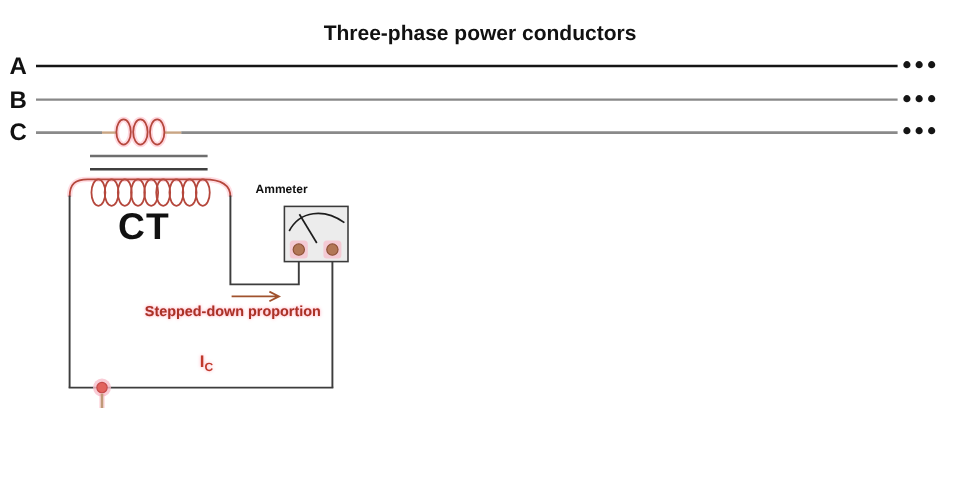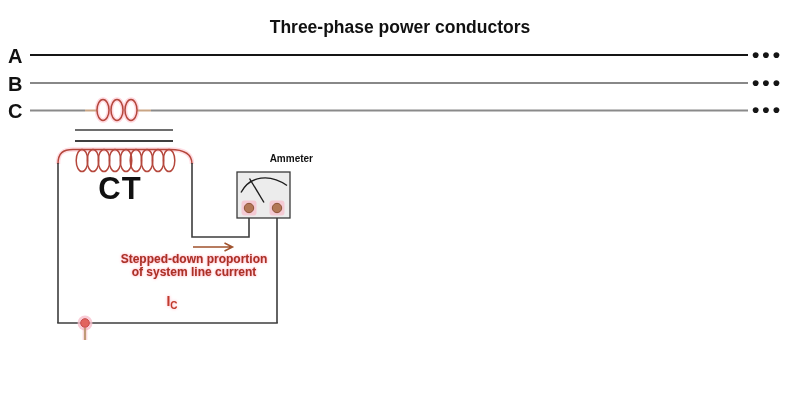--- a/index.html
+++ b/index.html
@@ -24,21 +24,21 @@
     letter-spacing:3px;line-height:26px;
   }
   .dots.a{top:42px;}
   .dots.b{top:70px;}
   .dots.c{top:97px;}
   .ct-label{
     left:80px;top:175px;width:80px;text-align:center;
     font-size:31px;font-weight:bold;color:#111;line-height:28px;letter-spacing:1px;
   }
   .ammeter-label{
-    left:213px;top:153px;width:100px;text-align:right;
+    left:213px;top:153px;width:100px;text-align:left;
     font-size:10px;font-weight:bold;color:#111;line-height:12px;
   }
   .annotation{
     left:104px;top:253px;width:180px;text-align:center;
     font-size:12px;font-weight:bold;color:#a93226;line-height:13px;
     text-shadow:0 0 3px rgba(255,158,176,0.85), 0 0 1px rgba(255,158,176,0.85);
   }
   .current-symbol{
     left:142px;top:293px;width:60px;text-align:center;
     font-size:14px;font-weight:bold;color:#c0392b;line-height:16px;
@@ -151,18 +151,17 @@
   <div class="txt dots a">•••</div>
   <div class="txt dots b">•••</div>
   <div class="txt dots c">•••</div>
 
   <div class="txt ct-label">CT</div>
 
   <div class="txt ammeter-label">Ammeter</div>
 
   <div class="txt annotation">
     <div>Stepped-down proportion</div>
-    <div>of system line current</div>
   </div>
 
   <div class="txt current-symbol"><span>I</span><span class="sub">C</span></div>
 
 </div>
 
 </body></html>

